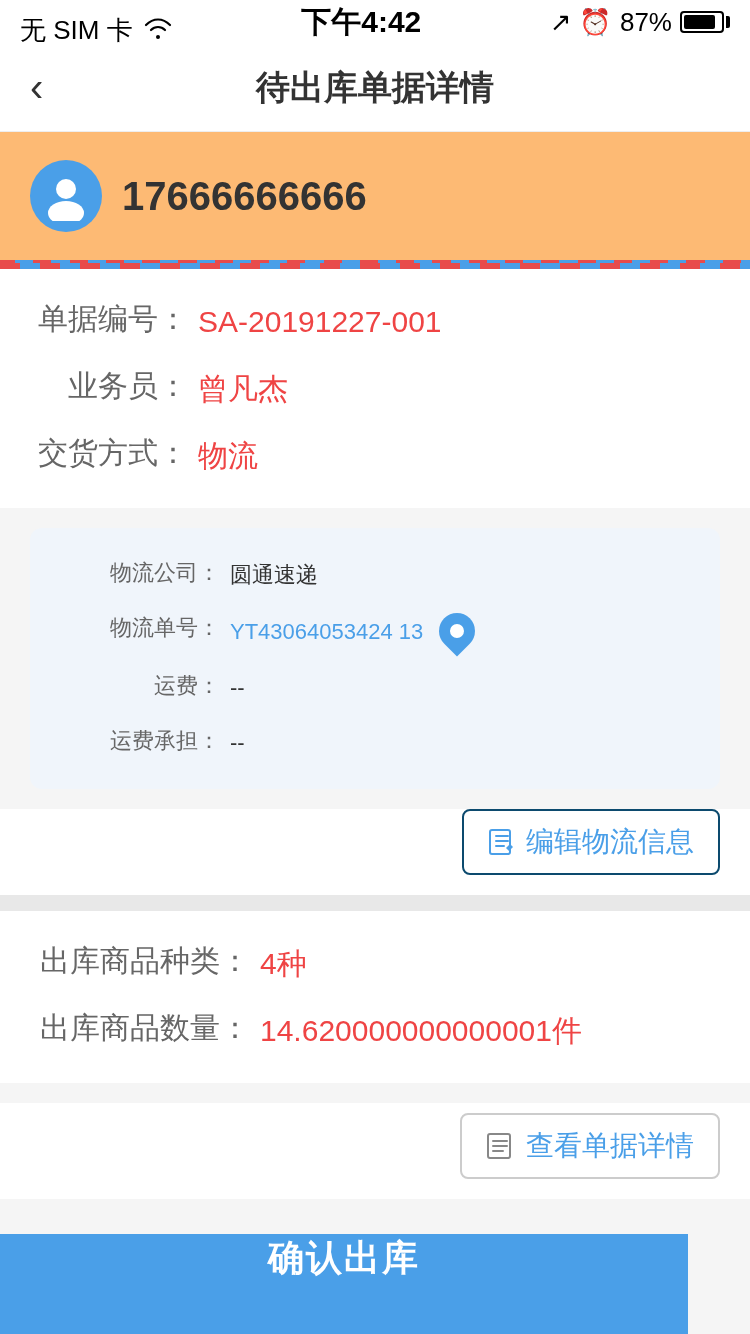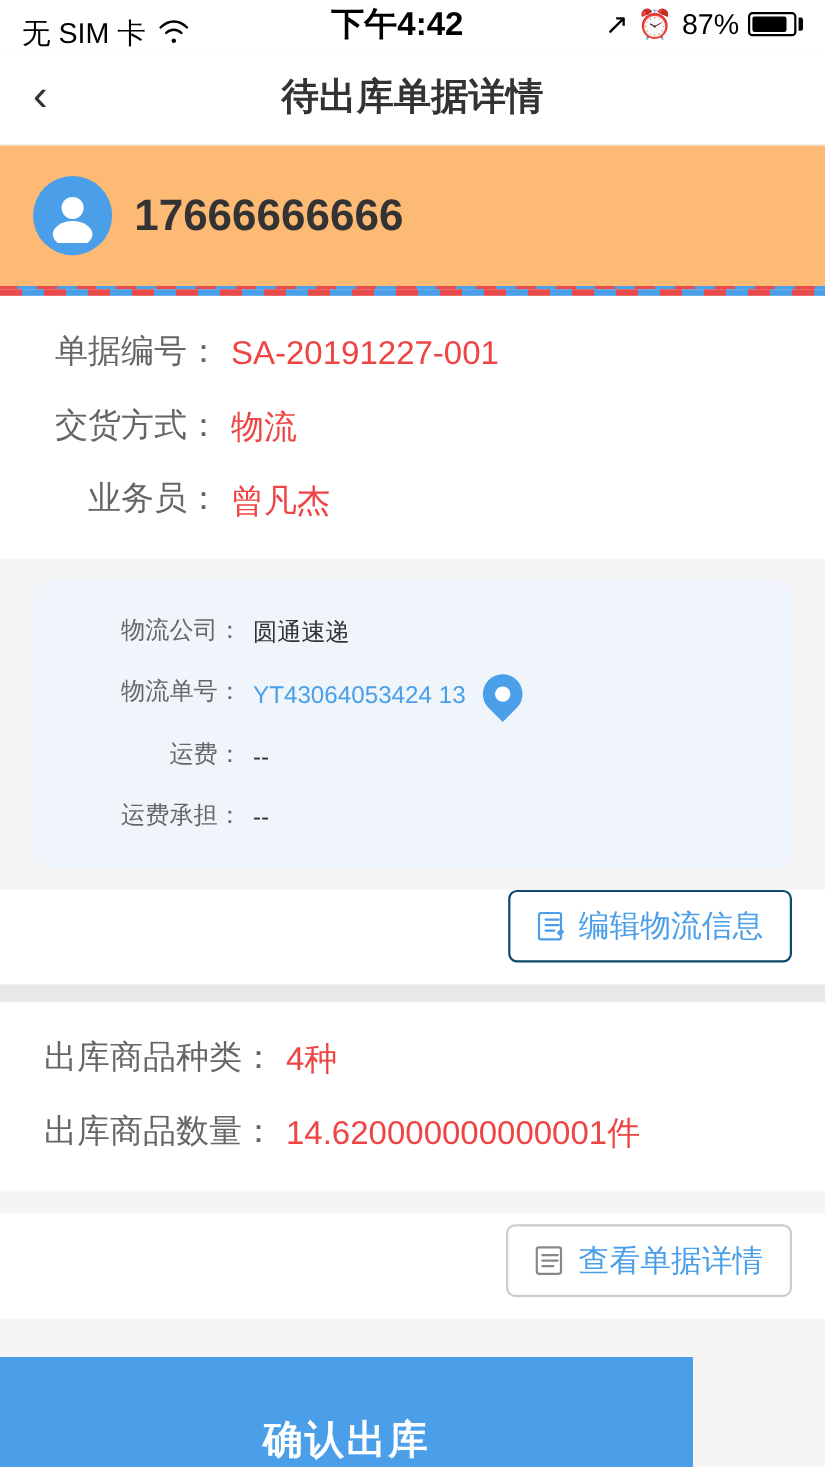--- a/index.html
+++ b/index.html
@@ -107,21 +107,21 @@
         90deg,
         #e84b4b 0px, #e84b4b 20px,
         #4a9fe8 20px, #4a9fe8 40px
       );
       margin: 0;
     }
 
     
     .info-section {
       background: #fff;
-      padding: 30px 40px;
+      padding: 30px 28px;
       margin-bottom: 20px;
     }
     .info-row {
       display: flex;
       align-items: flex-start;
       margin-bottom: 22px;
       font-size: 30px;
     }
     .info-row:last-child {
       margin-bottom: 0;
@@ -240,28 +240,28 @@
       gap: 10px;
       background: #fff;
       cursor: pointer;
     }
 
     
     .confirm-btn {
       position: fixed;
       bottom: 0;
       left: 0;
-      width: 630px;
+      width: 688px;
       height: 100px;
       background: #4a9fe8;
       color: #fff;
       font-size: 36px;
       font-weight: 600;
       display: flex;
-      align-items: flex-end;
+      align-items: flex-start;
       justify-content: center;
       cursor: pointer;
       letter-spacing: 2px;
     }
 
     .page-content {
       padding-bottom: 100px;
     }
     
     .battery {
@@ -338,26 +338,26 @@
   </div>
 
   <div class="dashed-divider"></div>
 
   <div class="info-section">
     <div class="info-row">
       <span class="info-label">单据编号：</span>
       <span class="info-value">SA-20191227-001</span>
     </div>
     <div class="info-row">
+      <span class="info-label">业务员：</span>
+      <span class="info-value">曾凡杰</span>
+    </div>
+    <div class="info-row">
       <span class="info-label">交货方式：</span>
       <span class="info-value">物流</span>
-    </div>
-    <div class="info-row">
-      <span class="info-label">业务员：</span>
-      <span class="info-value">曾凡杰</span>
     </div>
   </div>
 
   <div class="logistics-card">
     <div class="logistics-row">
       <span class="logistics-label">物流公司：</span>
       <span class="logistics-value">圆通速递</span>
     </div>
     <div class="logistics-row">
       <span class="logistics-label">物流单号：</span>

